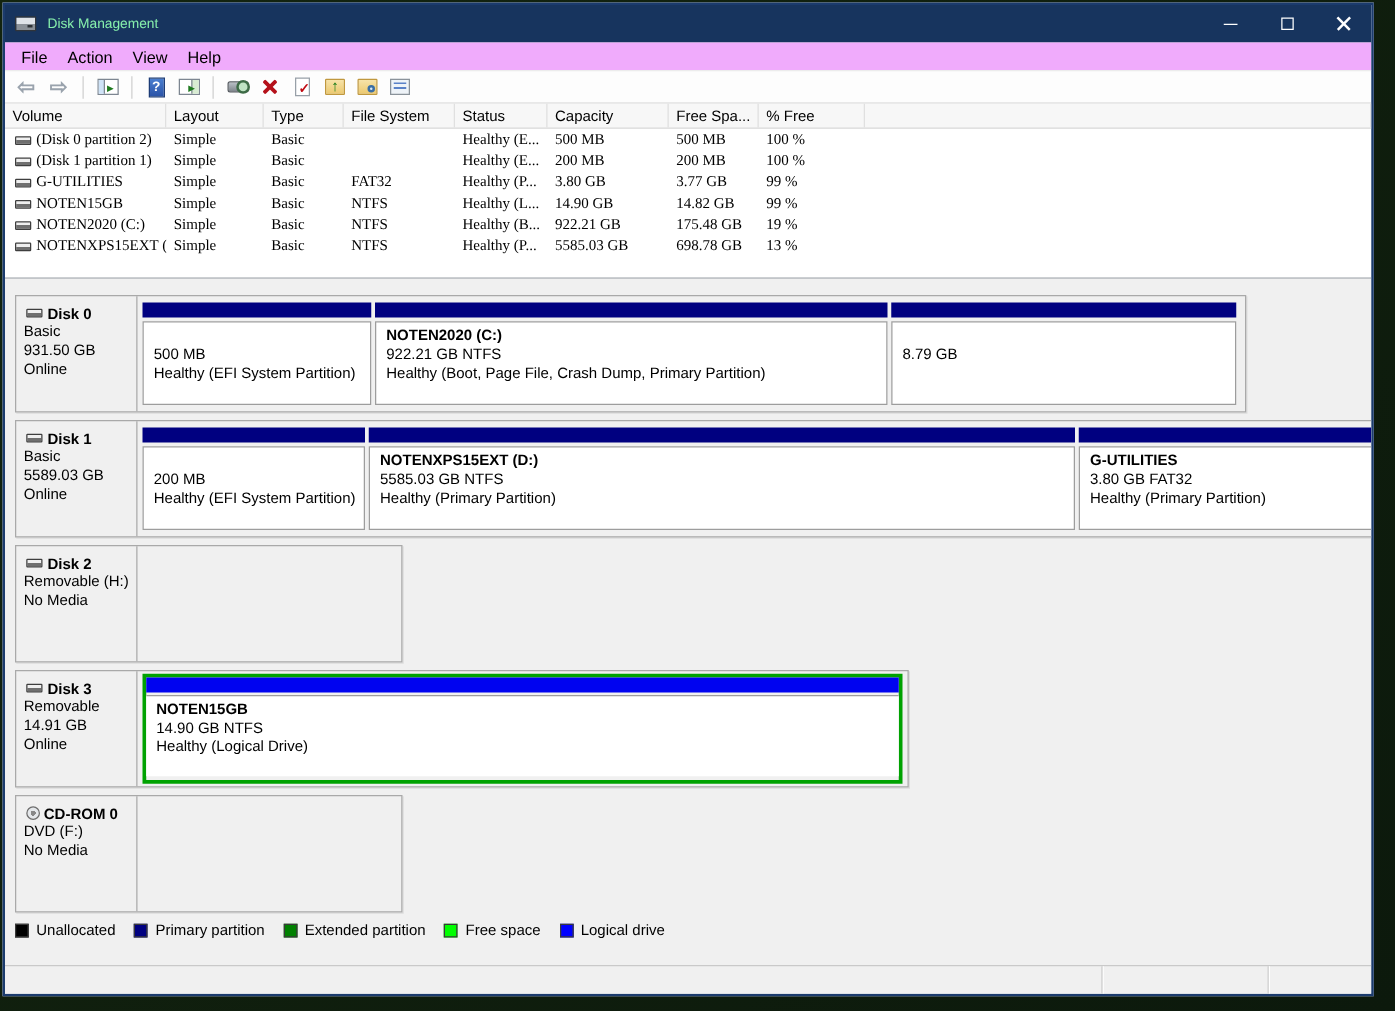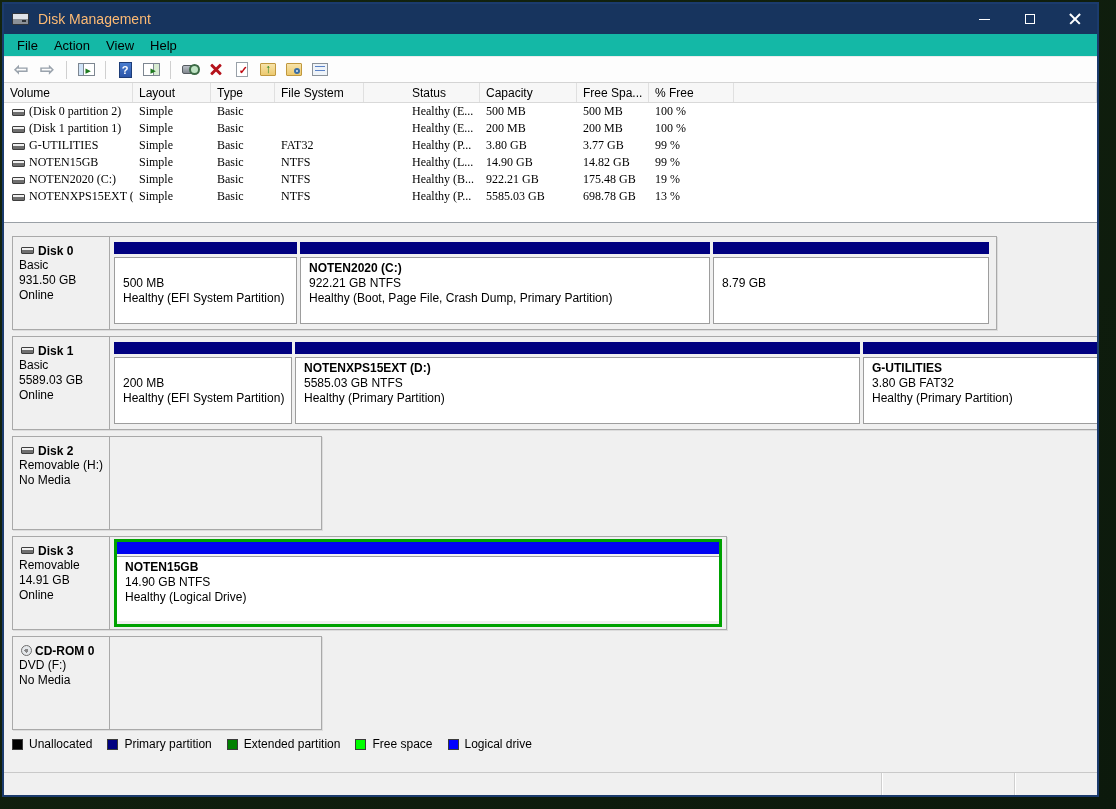--- a/index.html
+++ b/index.html
@@ -6,32 +6,32 @@
   html,body { width:1116px; height:809px; }
   body { font-family:"Liberation Sans", sans-serif; font-size:12px; color:#000; background:#0c190c; position:relative; }
 
   .screen { position:absolute; inset:0; background:linear-gradient(135deg,#13240f 0%,#0c190c 100%); }
   .window { position:absolute; left:2px; top:2px; width:1097px; height:795px; background:#fff; border:2px solid #1b3b6d; display:flex; flex-direction:column; overflow:hidden; }
 
   
   .titlebar { height:30px; background:#17345e; display:flex; align-items:center; flex:0 0 auto; }
   .title-icon { width:17px; height:12px; margin:0 9px 0 8px; background:linear-gradient(#dfe3e8 0 55%, #8a9097 55% 100%); border:1px solid #30343a; border-radius:1px; position:relative; }
   .title-icon::after { content:""; position:absolute; right:2px; bottom:2px; width:4px; height:2px; background:#2e3237; }
-  .title-text { color:#fdba74; font-size:14px; }
+  .title-text { color:#86efac; font-size:11px; }
   .win-controls { margin-left:auto; display:flex; height:100%; }
   .win-btn { width:45px; height:100%; display:flex; align-items:center; justify-content:center; color:#fff; }
   .glyph-min { width:11px; height:1px; background:#fff; }
   .glyph-max { width:10px; height:10px; border:1px solid #fff; }
   .glyph-close { position:relative; width:12px; height:12px; }
   .glyph-close::before,.glyph-close::after { content:""; position:absolute; left:-1px; top:5px; width:14px; height:1.6px; background:#fff; }
   .glyph-close::before { transform:rotate(45deg); }
   .glyph-close::after { transform:rotate(-45deg); }
 
   
-  .menubar { height:22px; background:#14b8a6; display:flex; align-items:center; padding-left:5px; flex:0 0 auto; }
+  .menubar { height:22px; background:#f0abfc; display:flex; align-items:center; padding-left:5px; flex:0 0 auto; }
   .menu-item { padding:2px 8px; font-size:13px; }
 
   
   .toolbar { height:27px; background:#fdfdfd; border-top:1px solid #ececec; border-bottom:1px solid #d4d4d4; display:flex; align-items:center; padding-left:6px; gap:4px; flex:0 0 auto; }
   .tb-sep { width:1px; height:18px; background:#d0d0d0; margin:0 4px; }
   .tb-btn { width:22px; height:22px; display:flex; align-items:center; justify-content:center; }
   .ico-arrow { font-size:17px; font-weight:bold; color:#9aa3ad; line-height:1; }
   .ico-window { width:17px; height:13px; border:1px solid #7d8691; background:#fff; position:relative; }
   .ico-window .strip-l { position:absolute; left:0; top:0; bottom:0; width:5px; background:#cfe3f7; border-right:1px solid #7d8691; }
   .ico-window .strip-r { position:absolute; right:0; top:0; bottom:0; width:6px; background:#d8ecd2; border-left:1px solid #7d8691; }
@@ -52,21 +52,21 @@
   .ico-props::after { content:""; position:absolute; left:2px; right:2px; top:2px; bottom:2px;
      background:repeating-linear-gradient(#5a82c8 0 1px, transparent 1px 4px); }
 
   
   .volume-list { height:140px; background:#fff; border-bottom:1px solid #9aa0a6; flex:0 0 auto; }
   .vl-header { display:flex; height:20px; background:#f7f7f7; border-bottom:1px solid #d9d9d9; }
   .vl-hcell { padding:3px 0 0 6px; border-right:1px solid #e0e0e0; white-space:nowrap; overflow:hidden; }
   .vl-row { display:flex; height:17px; align-items:center; }
   .vl-cell { padding-left:6px; white-space:nowrap; overflow:hidden;font-family:Liberation Serif, serif; }
   .c-volume { width:129px; } .c-layout { width:78px; } .c-type { width:64px; }
-  .c-fs { width:89px; } .c-status { width:74px;margin-left:42px; } .c-cap { width:97px; }
+  .c-fs { width:89px; } .c-status { width:74px; } .c-cap { width:97px; }
   .c-free { width:72px; } .c-pct { width:85px; } .c-fill { flex:1; }
   .drive-glyph { display:inline-block; width:13px; height:7px; margin:0 4px 0 2px;
      background:linear-gradient(#efefef 0 45%, #6f6f6f 45% 100%); border:1px solid #3e3e3e; vertical-align:middle; border-radius:1px; }
   .cd-glyph { display:inline-block; width:11px; height:11px; margin:0 3px 0 2px; border:1px solid #6d6d6d; border-radius:50%;
      background:radial-gradient(circle at 50% 50%, #888 0 2px, #e4e7ea 2px 100%); vertical-align:middle; }
 
   
   .graphical { flex:1 1 auto; background:#f0f0f0; position:relative; overflow:hidden; padding:13px 0 0 8px; }
   .disk-row { border:1px solid #a9a9a9; background:#f0f0f0; height:94px; display:flex; margin-bottom:6px; box-shadow:1px 1px 0 #dcdcdc; }
   .disk-info { width:97px; border-right:1px solid #a9a9a9; padding:6px 2px 0 6px; flex:0 0 auto; }

